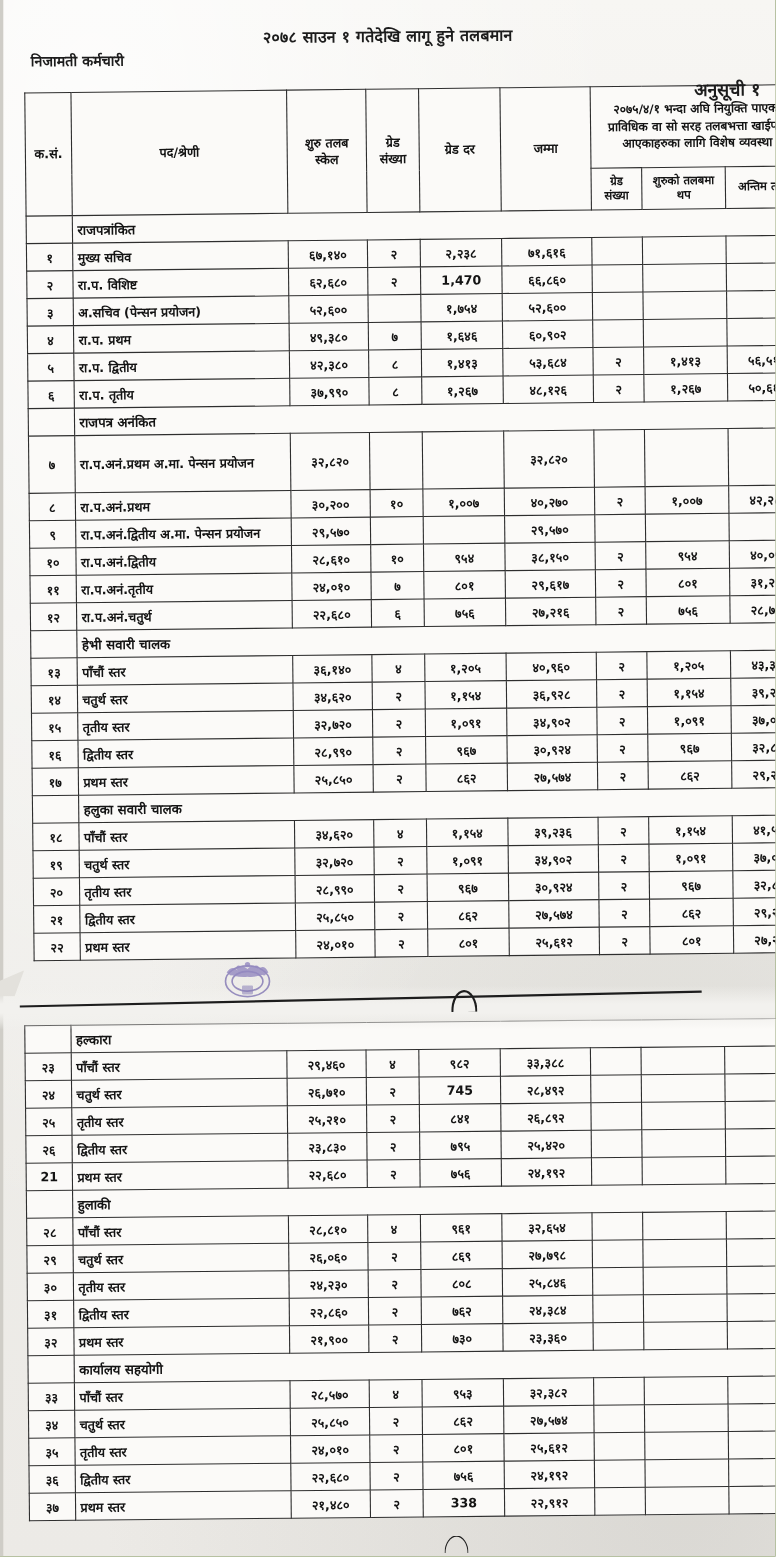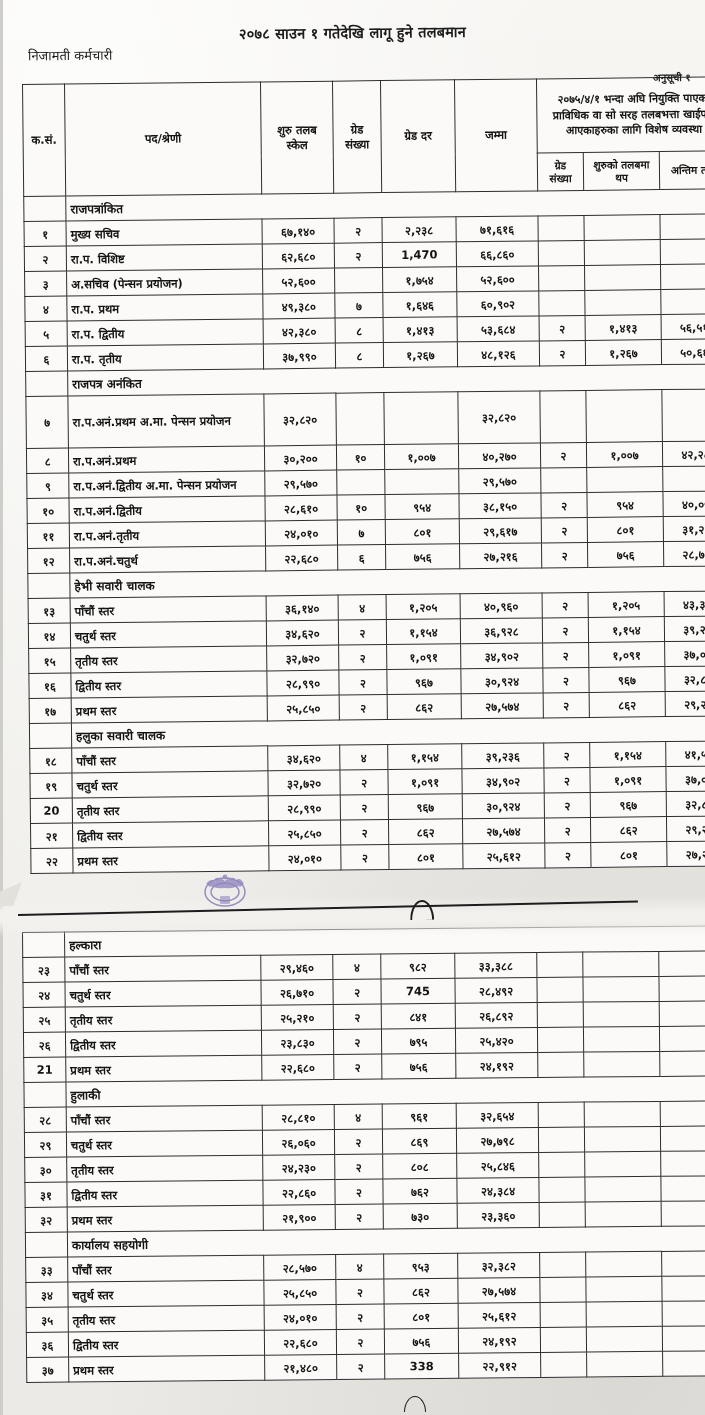--- a/index.html
+++ b/index.html
@@ -48,30 +48,30 @@
     color: #1c1c1c;
     letter-spacing: .2px;
     z-index: 3;
     transform: rotate(-0.55deg);
   }
   .subtitle {
     position: absolute;
     left: 28px;
     top: 46px;
     font-size: 13px;
-    font-weight: 400;
+    font-weight: 700;
     color: #1c1c1c;
     z-index: 3;
     transform: rotate(-0.45deg);
   }
   .annex {
     position: absolute;
     right: 14px;
     top: 70px;
-    font-size: 10px;
+    font-size: 16px;
     font-weight: 700;
     color: #1c1c1c;
     z-index: 3;
     transform: rotate(-0.5deg);
   }
 
   .scan-block {
     position: absolute;
     left: 22px;
     width: 668px;
@@ -461,21 +461,21 @@
             <td class="post">चतुर्थ स्तर</td>
             <td class="num">३२,७२०</td>
             <td class="num">२</td>
             <td class="num">१,०९१</td>
             <td class="num">३४,९०२</td>
             <td class="num">२</td>
             <td class="num">१,०९१</td>
             <td class="num">३७,०८४</td>
           </tr>
           <tr class="datarow">
-            <td class="sn">20</td>
+            <td class="sn">२०</td>
             <td class="post">तृतीय स्तर</td>
             <td class="num">२८,९९०</td>
             <td class="num">२</td>
             <td class="num">९६७</td>
             <td class="num">३०,९२४</td>
             <td class="num">२</td>
             <td class="num">९६७</td>
             <td class="num">३२,८५८</td>
           </tr>
           <tr class="datarow">

